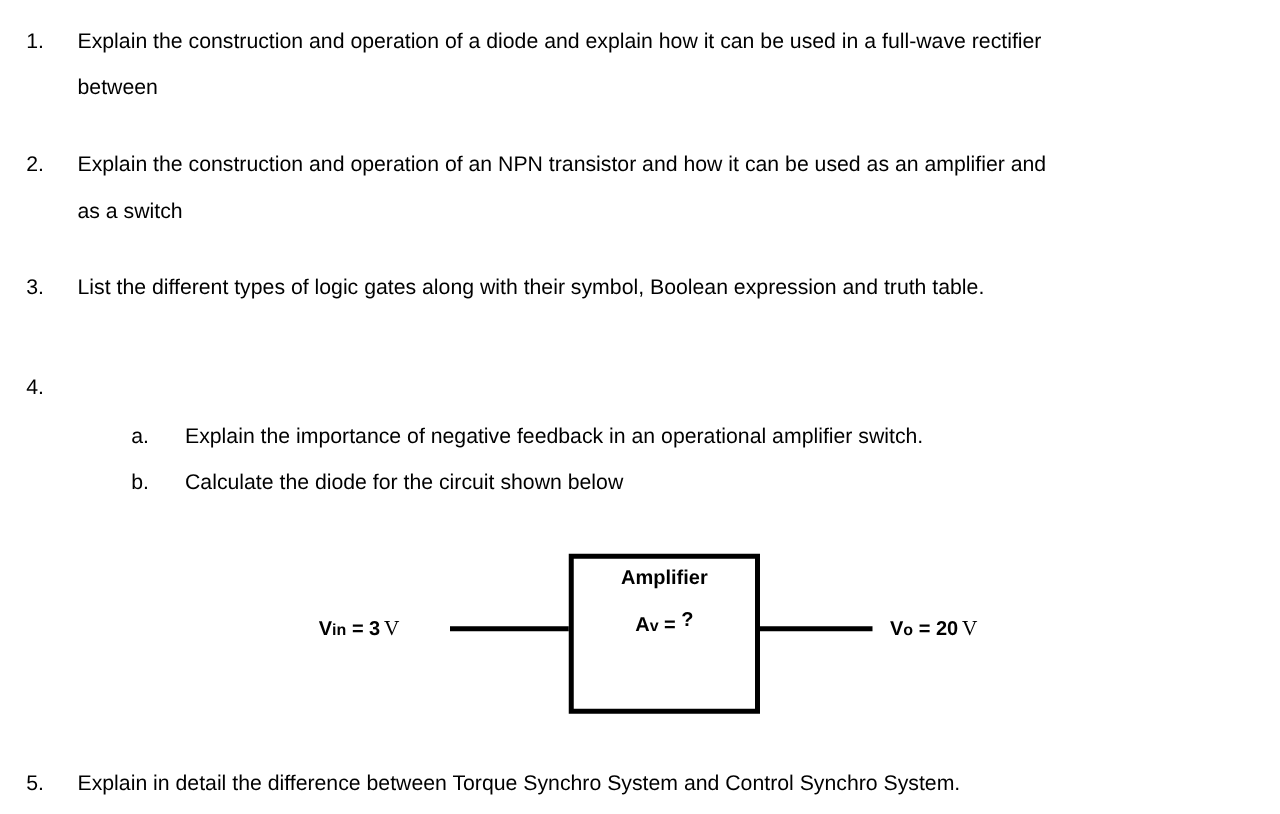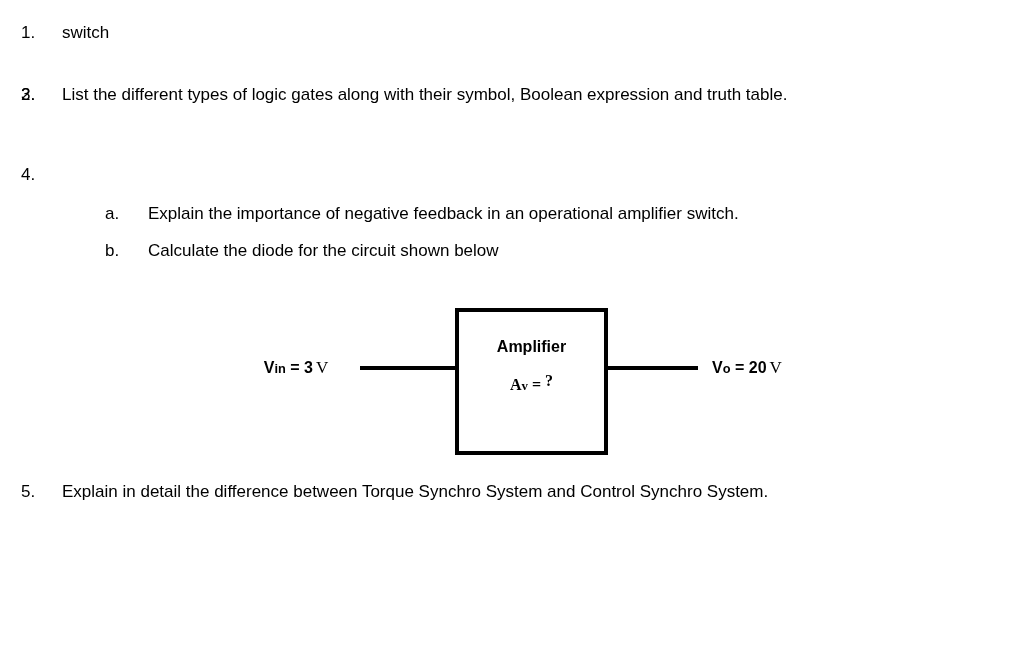--- a/index.html
+++ b/index.html
@@ -47,61 +47,64 @@
     position: absolute;
     left: 455px;
     top: 9px;
     width: 145px;
     height: 114px;
     border: 4px solid #000000;
     box-sizing: content-box;
     display: flex;
     flex-direction: column;
     align-items: center;
-    padding-top: 25px;
+    padding-top: 6px;
     line-height: 20px;
   }
-  .gain-line { margin-top: 18px; font-family: Liberation Serif, serif; }
+  .gain-line { margin-top: 18px; }
   .wire {
     position: absolute;
     top: 67px;
     height: 4px;
     background: #000000;
   }
   .wire-in  { left: 360px; width: 95px; }
   .wire-out { left: 608px; width: 90px; }
   .sig-label {
     position: absolute;
     top: 59px;
     height: 20px;
     line-height: 20px;
     white-space: nowrap;
     text-align: right;
   }
-  .label-in  { left: 240px; width: 112px; text-align: center; }
+  .label-in  { left: 255px; width: 112px; text-align: left; }
   .label-out { left: 712px; }
   .sub-script { font-size: 0.8em; }
   .raised { position: relative; top: -4px; }
   .unit {
     font-family: "Liberation Serif", serif;
     font-weight: normal;
     font-size: 17px;
     margin-left: 3px;
   }
 </style>
 </head>
 <body>
 
 <div class="question q1">
   <span class="qnum">1.</span>
-  <div class="qline">switch</div>
+  <div class="qline">Explain the construction and operation of a diode and explain how it can be used in a full-wave rectifier</div>
+  <div class="qline">between</div>
 </div>
 
 <div class="question q2">
   <span class="qnum">2.</span>
+  <div class="qline">Explain the construction and operation of an NPN transistor and how it can be used as an amplifier and</div>
+  <div class="qline">as a switch</div>
 </div>
 
 <div class="question q3">
   <span class="qnum">3.</span>
   <div class="qline">List the different types of logic gates along with their symbol, Boolean expression and truth table.</div>
 </div>
 
 <div class="question q4">
   <span class="qnum">4.</span>
   <div class="spacer-line"></div>

